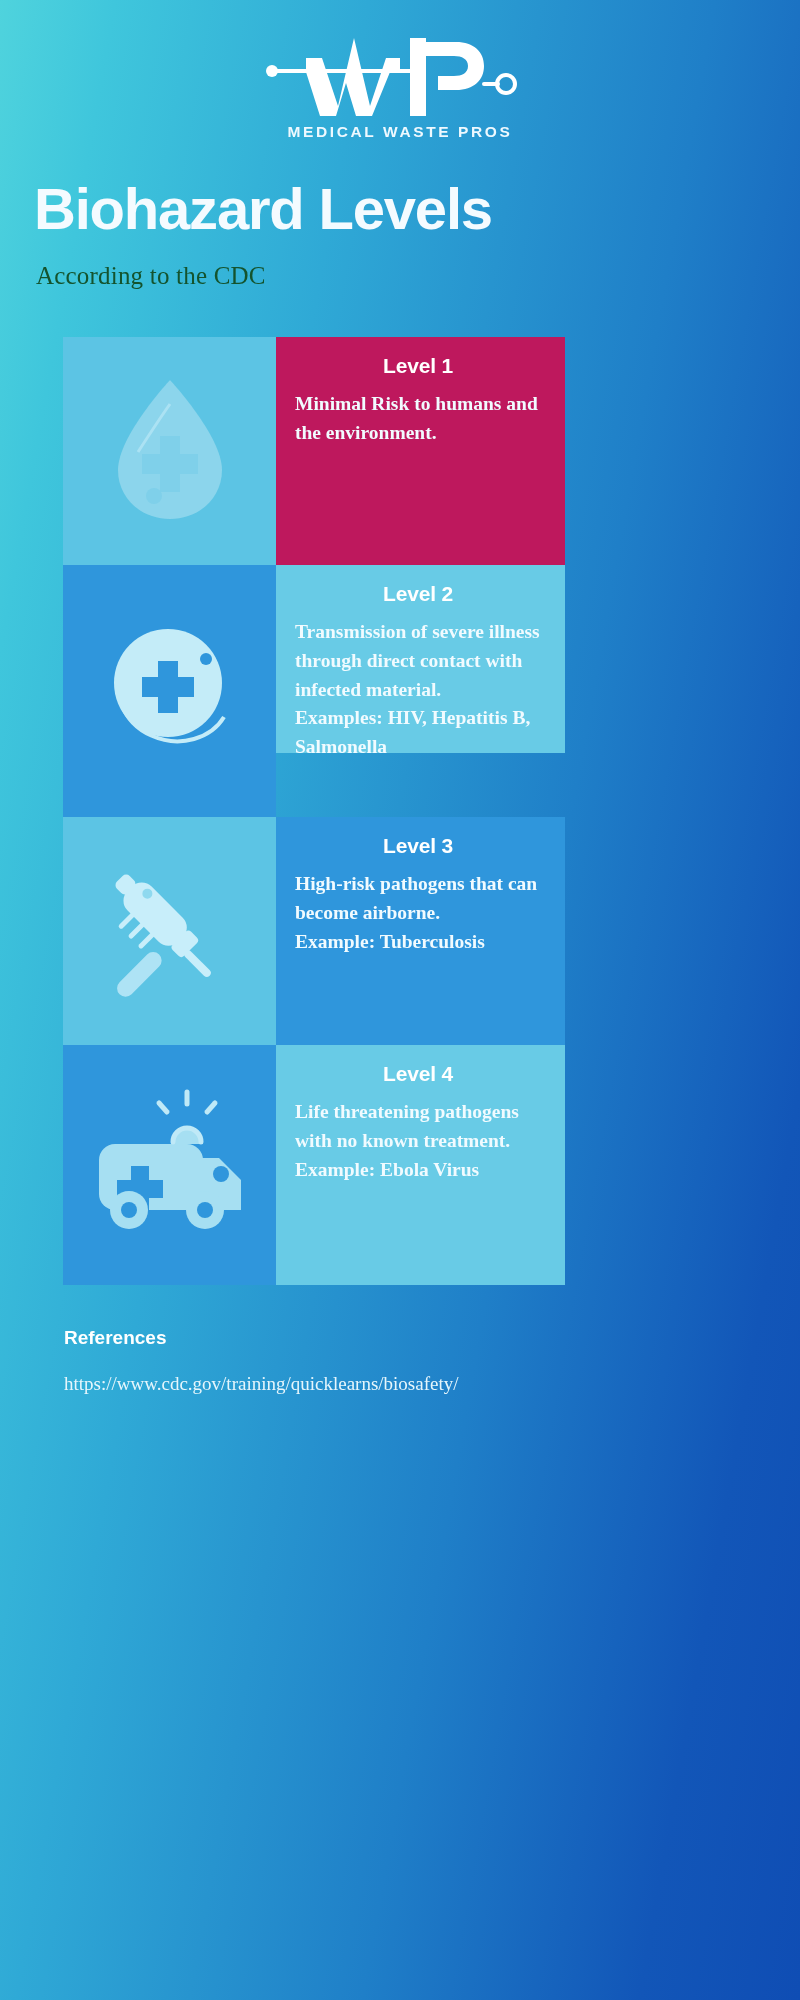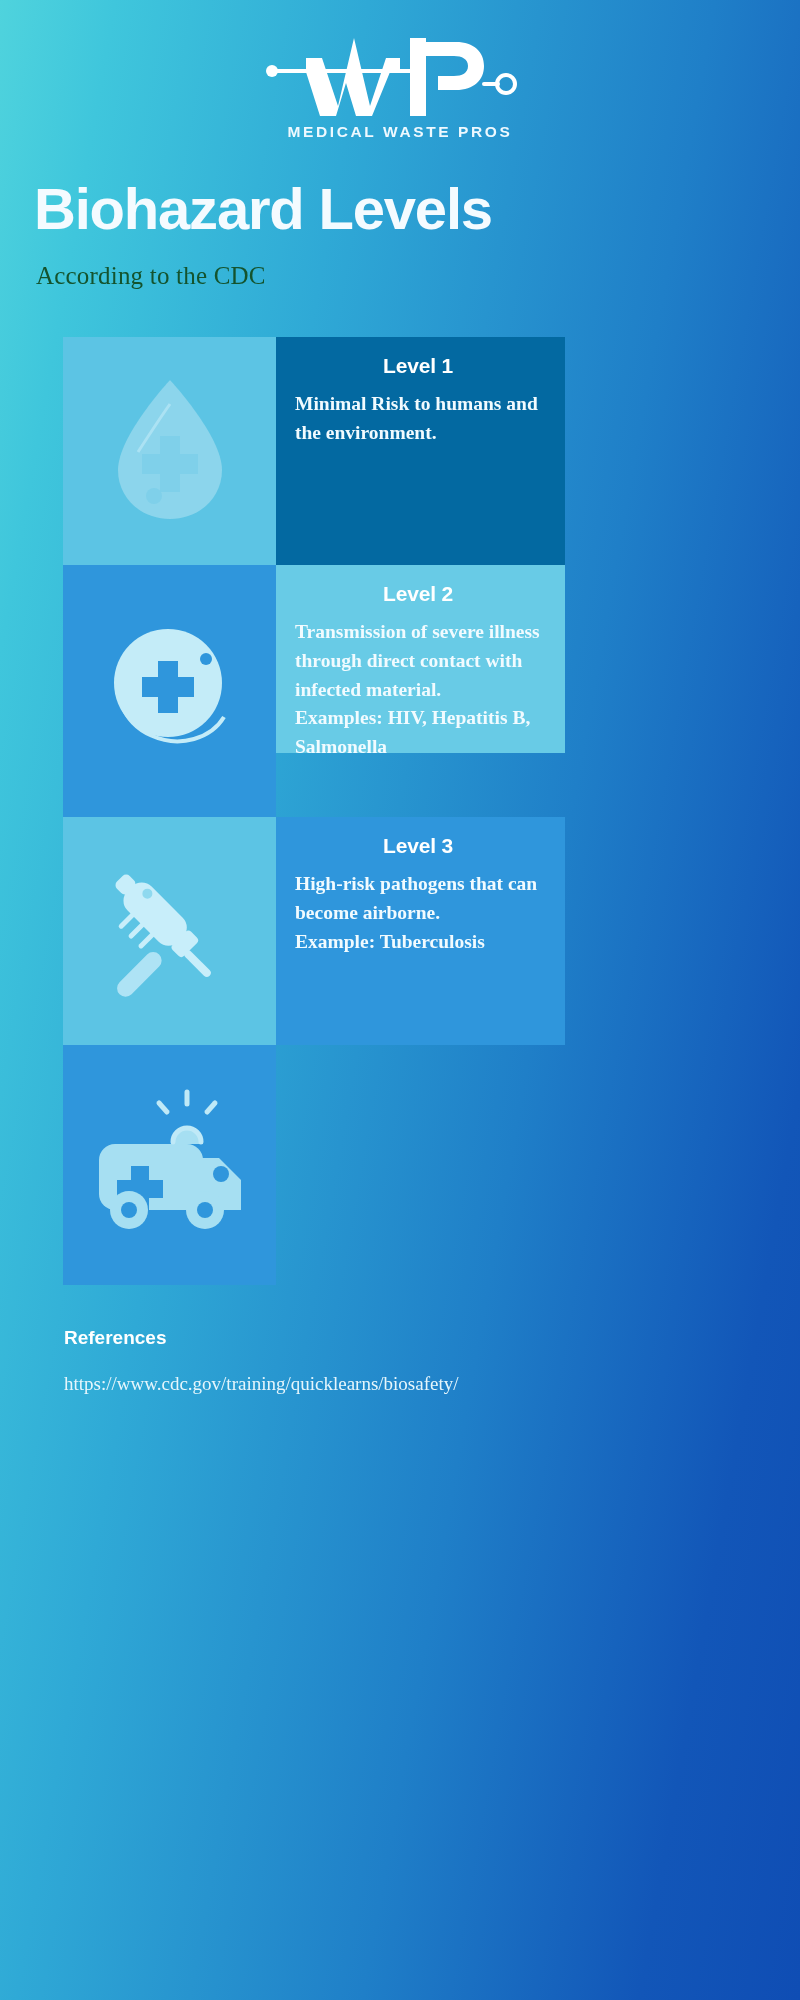--- a/index.html
+++ b/index.html
@@ -50,21 +50,21 @@
   .lvl-body {
     color:#f1fbff; font-family:"Liberation Serif", serif;
     font-weight:bold; font-size:19.5px; line-height:1.48;
   }
   .lvl-ex {
     color:#f1fbff; font-family:"Liberation Serif", serif;
     font-weight:bold; font-size:19.5px; line-height:1.48;
   }
 
   .r1 .icon-cell { height:228px; background:#5cc4e4; }
-  .r1 .text-cell { height:228px; background:#0369a1; }
+  .r1 .text-cell { height:228px; background:#be185d; }
   .r2 .icon-cell { height:252px; background:#2f96dc; }
   .r2 .text-cell { height:188px; background:#68cbe6; }
   .r3 .icon-cell { height:228px; background:#5cc4e4; }
   .r3 .text-cell { height:228px; background:#2f96dc; }
   .r4 .icon-cell { height:240px; background:#2f96dc; }
   .r4 .text-cell { height:240px; background:#68cbe6; }
 
   
   .refs { margin:42px 0 0 64px; width:520px; }
   .refs-head {
@@ -178,20 +178,25 @@
           </g>
           <g stroke="#bfe9f7" stroke-width="5" stroke-linecap="round" fill="none">
             <path d="M98 16 v-12"></path>
             <path d="M78 24 l-8 -9"></path>
             <path d="M118 24 l8 -9"></path>
             <path d="M84 54 a14 14 0 0 1 28 0"></path>
           </g>
         </svg>
       </span>
     </div>
+    <div class="text-cell">
+      <div class="lvl-title">Level 4</div>
+      <div class="lvl-body">Life threatening pathogens with no known treatment.</div>
+      <div class="lvl-ex">Example: Ebola Virus</div>
+    </div>
   </div>
 
 </div>
 
 <div class="refs">
   <div class="refs-head">References</div>
   <div class="refs-url">https://www.cdc.gov/training/quicklearns/biosafety/</div>
 </div>
 
 </body></html>

